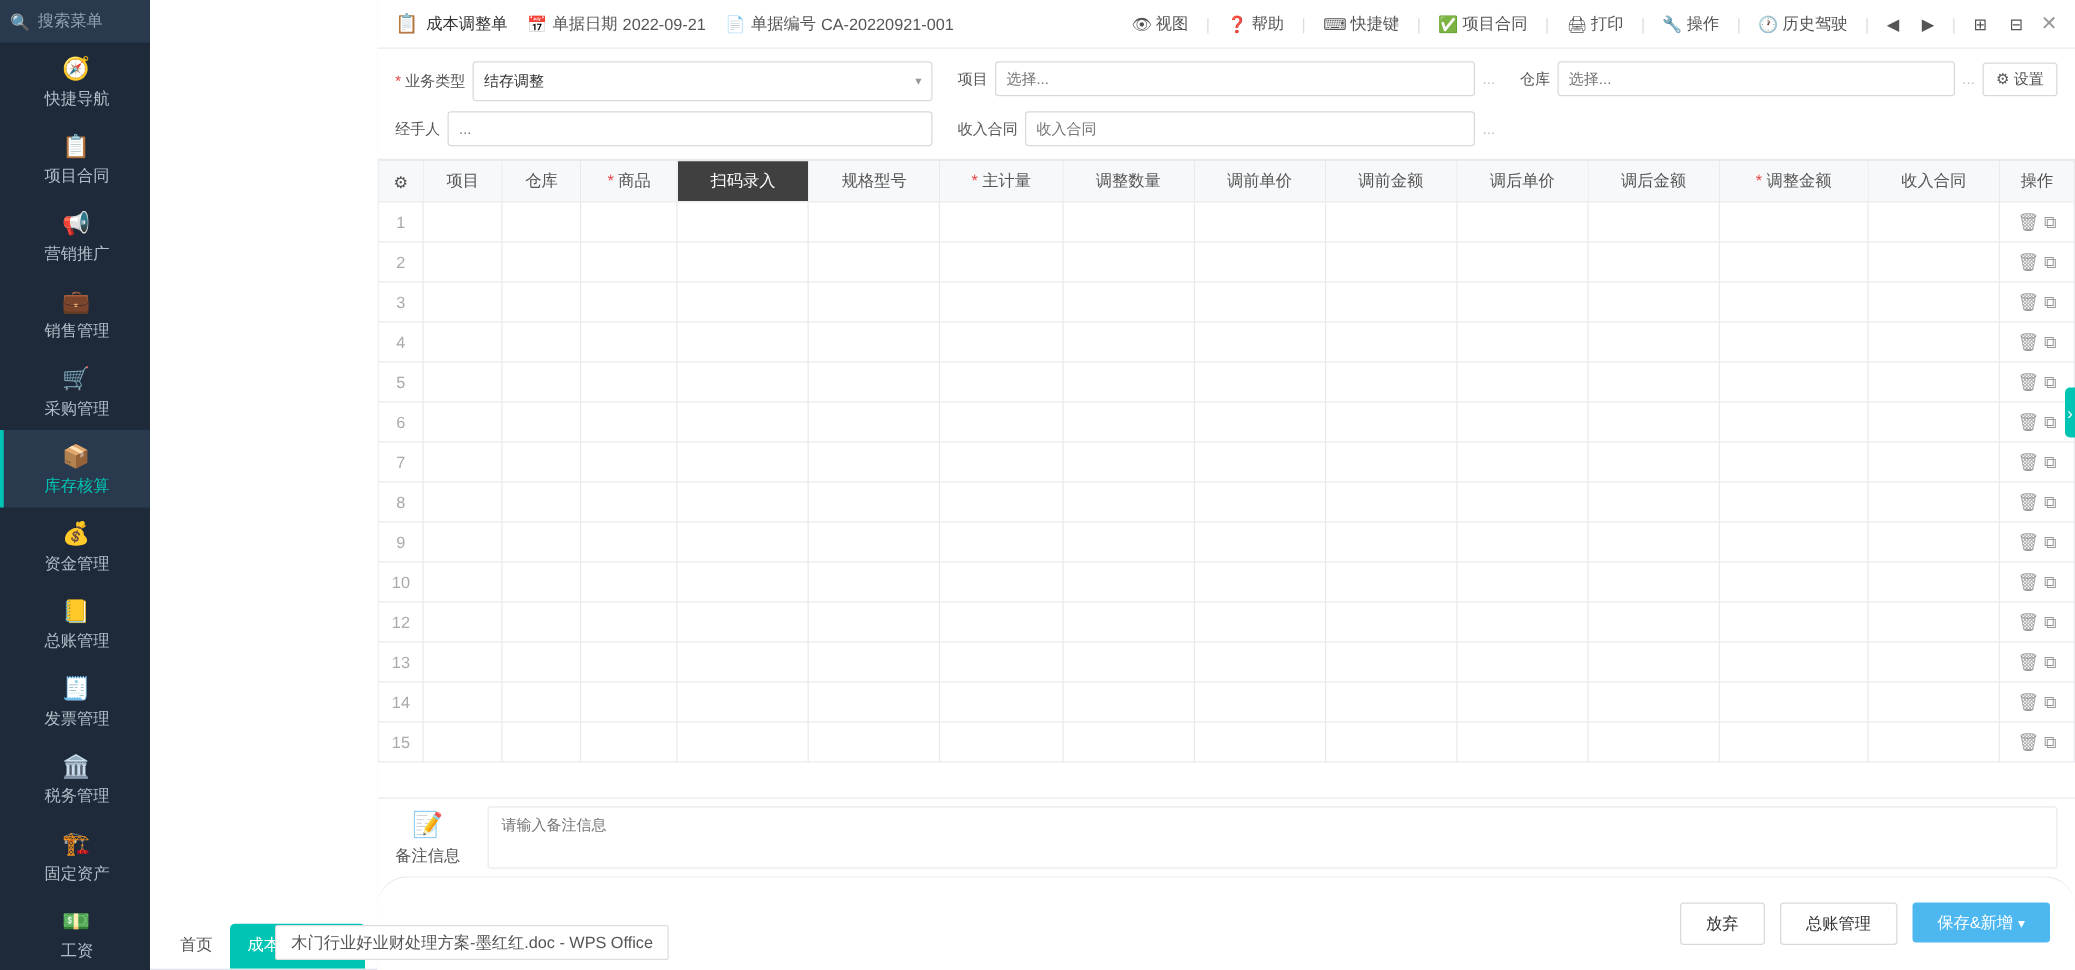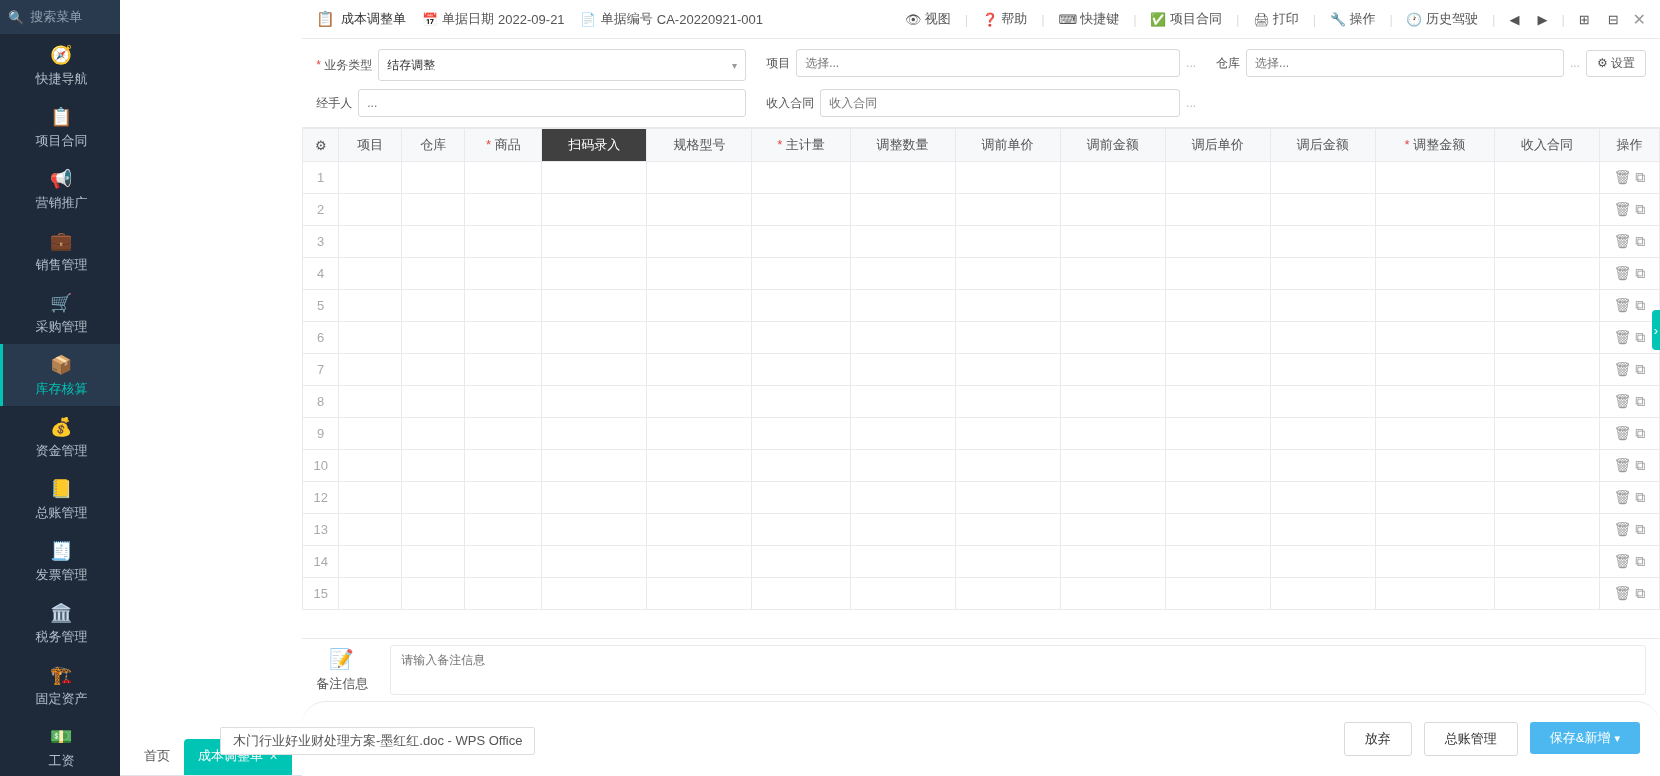--- a/index.html
+++ b/index.html
@@ -299,21 +299,21 @@
     
     .taskbar-item {
       background: #fff;
       border: 1px solid #ddd;
       padding: 4px 12px;
       font-size: 12px;
       color: #555;
       border-radius: 2px;
       cursor: pointer;
       position: fixed;
-      bottom: 21px;
+      bottom: 8px;
       left: 220px;
     }
 
     
     ::-webkit-scrollbar { width: 6px; height: 6px; }
     ::-webkit-scrollbar-track { background: #f0f2f5; }
     ::-webkit-scrollbar-thumb { background: #c0c8d0; border-radius: 3px; }
 
     
     .right-edge-indicator {

